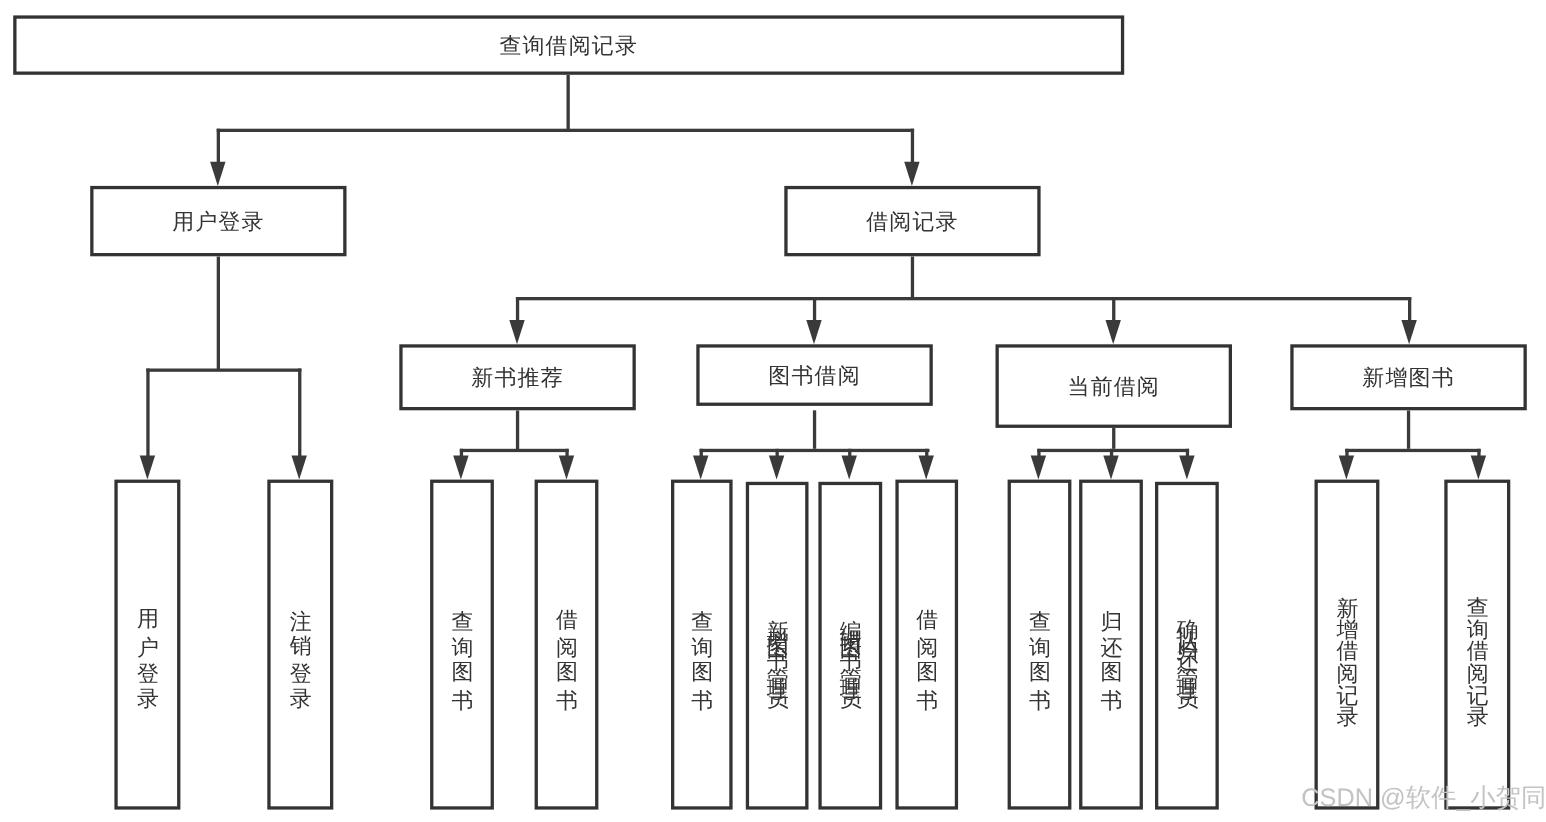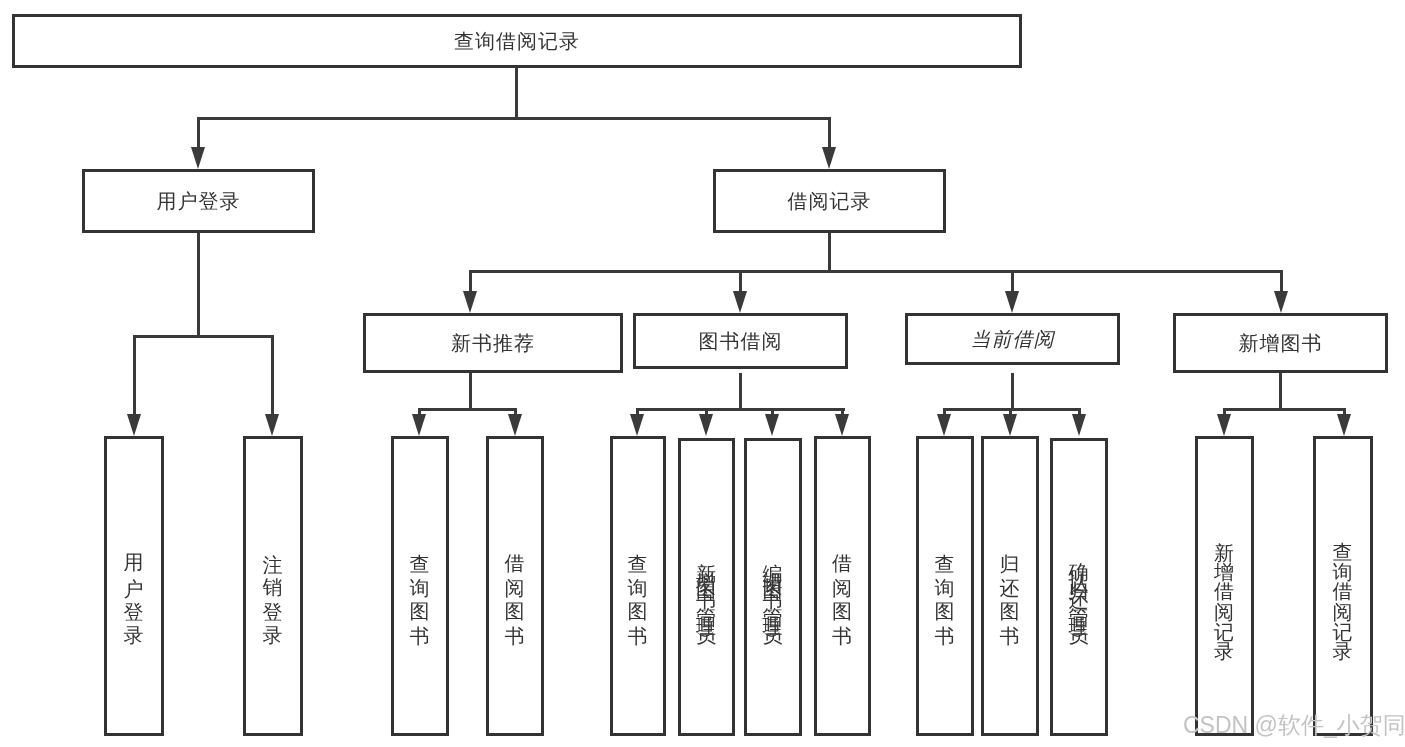--- a/index.html
+++ b/index.html
@@ -51,25 +51,25 @@
 <body>
 
 <div id="canvas">
 
   <div class="box hbox" style="left:12px;top:14px;width:1010px;height:54px;">查询借阅记录</div>
 
   <div class="box hbox" style="left:82px;top:169px;width:233px;height:64px;">用户登录</div>
 
   <div class="box hbox" style="left:713px;top:169px;width:233px;height:64px;">借阅记录</div>
 
-  <div class="box hbox" style="left:363px;top:313px;width:260px;height:60px;">新书推荐</div>
+  <div class="box hbox" style="left:363px;top:313px;width:215px;height:60px;">新书推荐</div>
 
   <div class="box hbox" style="left:633px;top:313px;width:215px;height:56px;text-align:right;">图书借阅</div>
 
-  <div class="box hbox" style="left:905px;top:313px;width:215px;height:52px;font-style:italic;">当前借阅</div>
+  <div class="box hbox" style="left:905px;top:313px;width:215px;height:76px;">当前借阅</div>
 
   <div class="box hbox" style="left:1173px;top:313px;width:215px;height:60px;">新增图书</div>
 
   <div class="box leaf ls-wide" style="left:104px;top:436px;width:60px;height:300px;">用户登录</div>
   <div class="box leaf ls-wide" style="left:243px;top:436px;width:60px;height:300px;">注销登录</div>
 
   <div class="box leaf ls-wide" style="left:391px;top:436px;width:58px;height:300px;">查询图书</div>
   <div class="box leaf ls-wide" style="left:486px;top:436px;width:58px;height:300px;">借阅图书</div>
 
   <div class="box leaf ls-wide" style="left:610px;top:436px;width:56px;height:300px;">查询图书</div>

